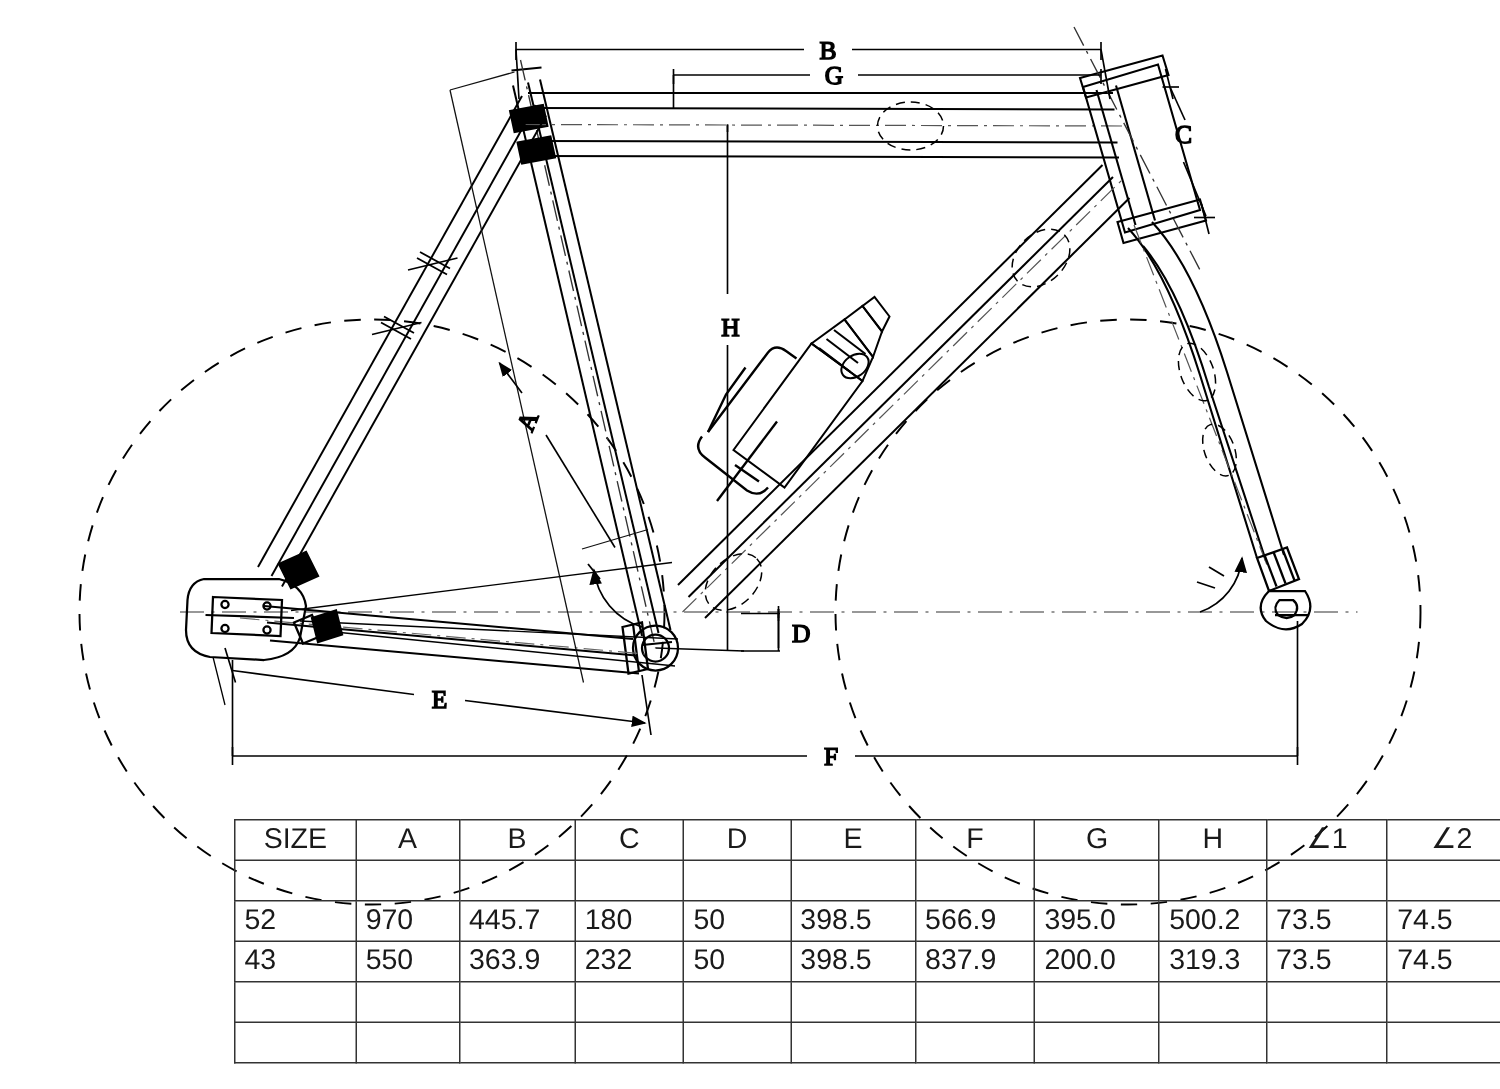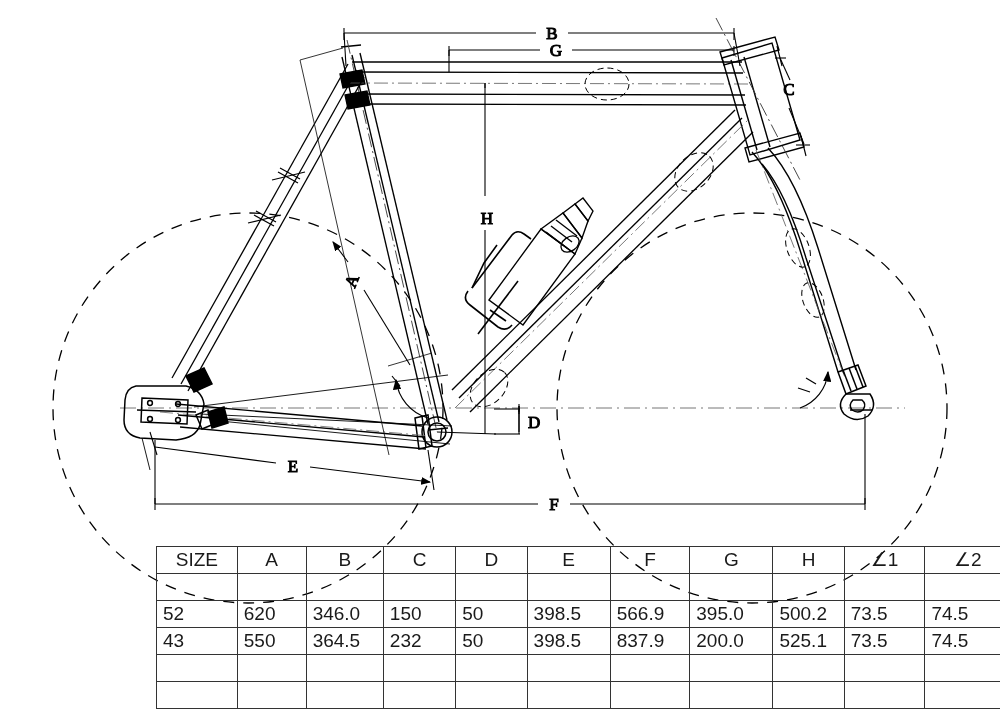--- a/index.html
+++ b/index.html
@@ -319,41 +319,41 @@
     <td class="blank"></td>
     <td class="blank"></td>
     <td class="blank"></td>
     <td class="blank"></td>
     <td class="blank"></td>
     <td class="blank"></td>
     <td class="blank"></td>
   </tr>
   <tr>
     <td>52</td>
-    <td>620</td>
-    <td>346.0</td>
-    <td>150</td>
+    <td>970</td>
+    <td>445.7</td>
+    <td>180</td>
     <td>50</td>
     <td>398.5</td>
     <td>566.9</td>
     <td>395.0</td>
     <td>500.2</td>
     <td>73.5</td>
     <td>74.5</td>
   </tr>
   <tr>
     <td>43</td>
     <td>550</td>
-    <td>364.5</td>
+    <td>363.9</td>
     <td>232</td>
     <td>50</td>
     <td>398.5</td>
     <td>837.9</td>
     <td>200.0</td>
-    <td>525.1</td>
+    <td>319.3</td>
     <td>73.5</td>
     <td>74.5</td>
   </tr>
   <tr>
     <td class="blank"></td>
     <td class="blank"></td>
     <td class="blank"></td>
     <td class="blank"></td>
     <td class="blank"></td>
     <td class="blank"></td>

